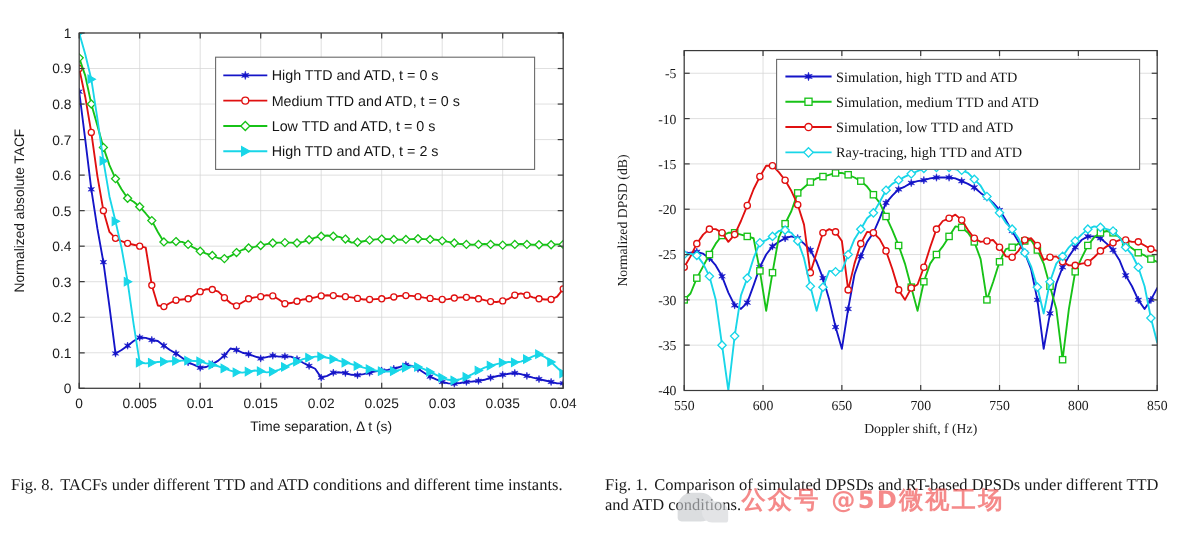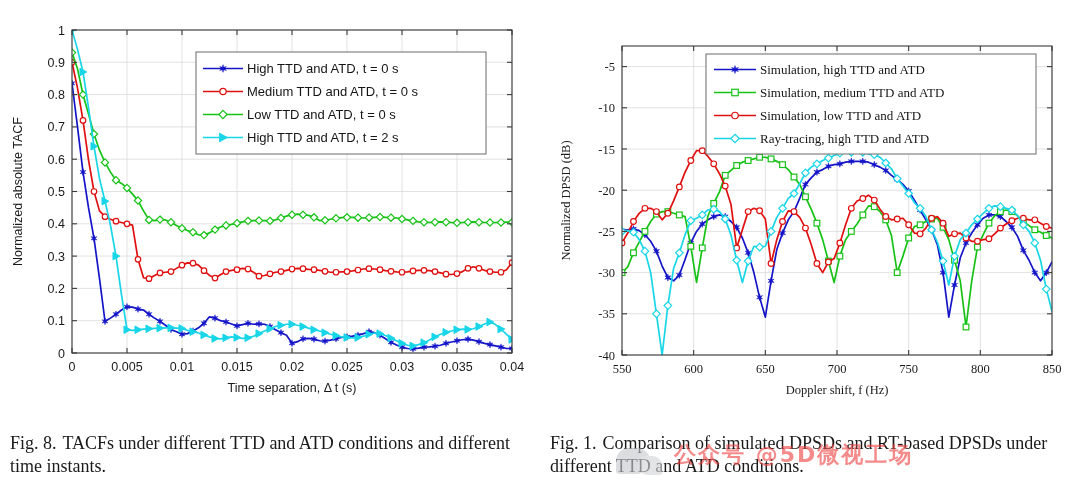--- a/index.html
+++ b/index.html
@@ -41,21 +41,21 @@
     width: 540px;
     height: 425px;
   }
 
   .caption {
     position: absolute;
     left: 10px;
     width: 520px;
     top: 432px;
     font-family: "Liberation Serif", serif;
-    font-size: 18px;
+    font-size: 15px;
     line-height: 1.28;
     color: #1a1a1a;
     text-align: left;
   }
   .caption .lbl { margin-right: 6px; }
 
   
   .watermark {
     position: absolute;
     left: 616px;

